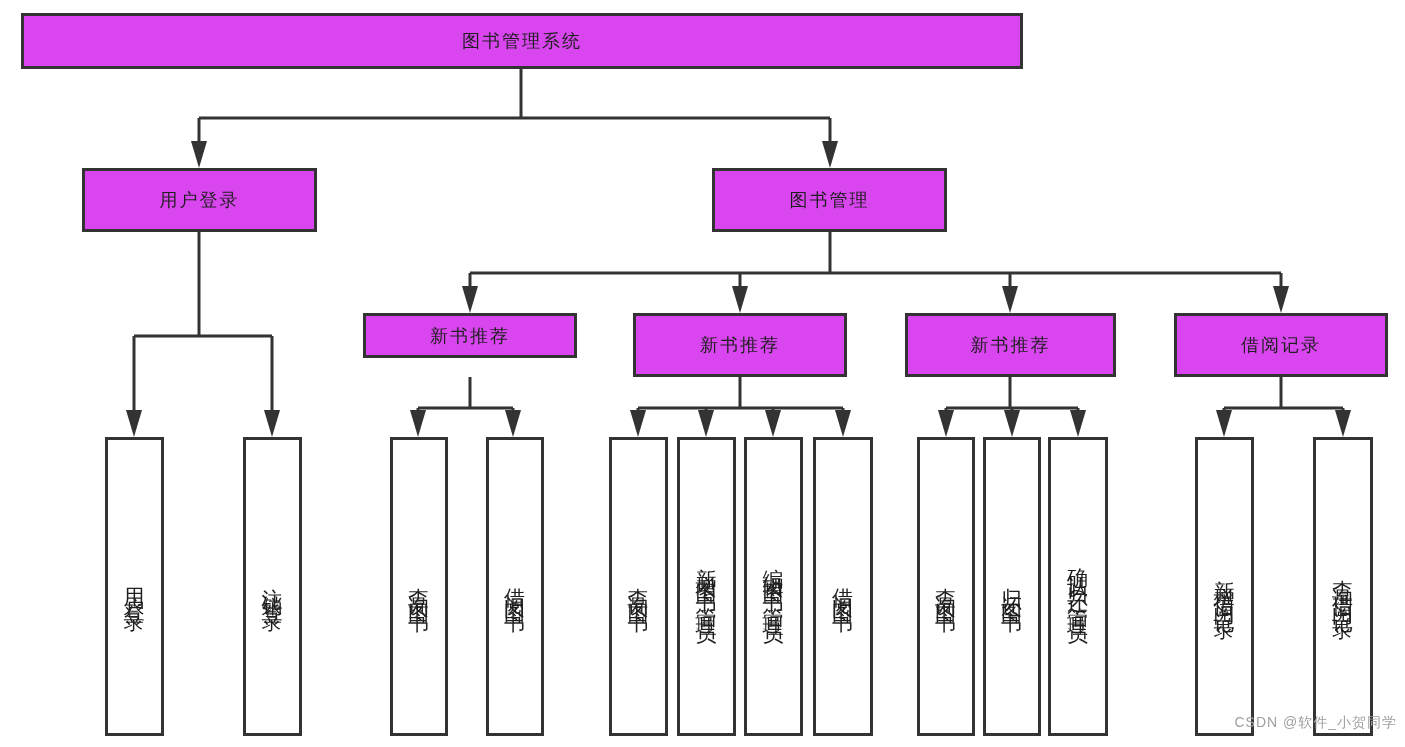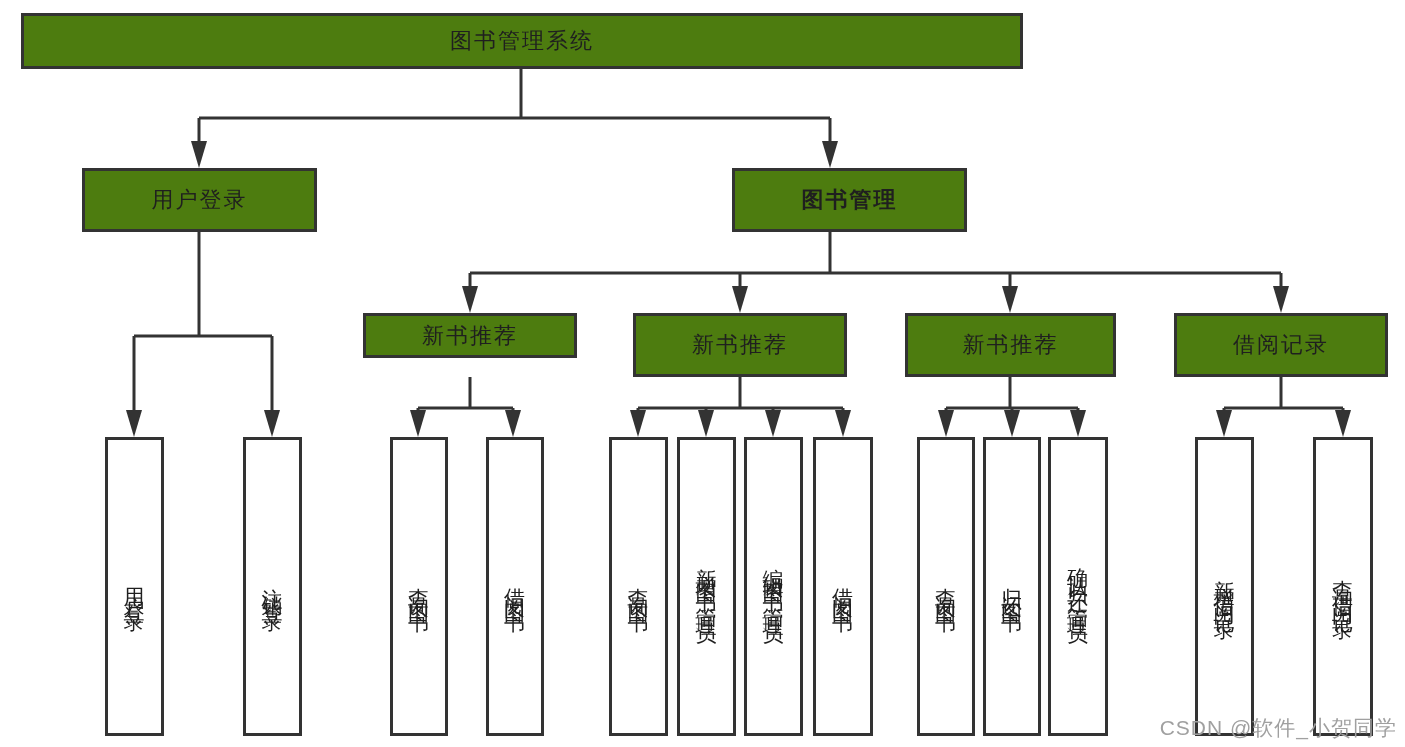--- a/index.html
+++ b/index.html
@@ -2,34 +2,34 @@
 <html><head>
 <meta charset="utf-8">
 <style>
   html,body{margin:0;padding:0;background:#ffffff;}
   .stage{
     position:relative;width:1405px;height:747px;background:#ffffff;overflow:hidden;
     font-family:"Liberation Sans","DejaVu Sans",sans-serif;color:#1f1f1f;
   }
   .connectors{position:absolute;left:0;top:0;width:1405px;height:747px;}
   .hnode{
-    position:absolute;box-sizing:border-box;border:3px solid #333333;background:#4d7c0f;
+    position:absolute;box-sizing:border-box;border:3px solid #333333;background:#d946ef;
     display:flex;align-items:center;justify-content:center;
-    font-size:22px;letter-spacing:2px;white-space:nowrap;
+    font-size:18px;letter-spacing:2px;white-space:nowrap;
   }
   .vnode{
     position:absolute;box-sizing:border-box;border:3px solid #333333;background:#ffffff;
     display:flex;align-items:center;justify-content:center;
     font-size:21px;top:437px;height:299px;
   }
   .vnode span{
     writing-mode:vertical-rl;text-orientation:mixed;letter-spacing:8px;line-height:1;
   }
   .watermark{
-    position:absolute;right:8px;top:714px;font-size:21px;color:#a0a0a0;
+    position:absolute;right:8px;top:714px;font-size:14px;color:#a0a0a0;
     letter-spacing:1px;white-space:nowrap;
   }
 </style>
 </head>
 <body>
 
 <div class="stage">
 
   <svg class="connectors" viewBox="0 0 1405 747" stroke="#333333" stroke-width="3" fill="#333333">
 
@@ -103,21 +103,21 @@
       <line x1="1224" y1="408" x2="1224" y2="419"></line>
       <polygon points="1216,410 1232,410 1224,437" stroke="none"></polygon>
       <line x1="1343" y1="408" x2="1343" y2="419"></line>
       <polygon points="1335,410 1351,410 1343,437" stroke="none"></polygon>
     </g>
   </svg>
 
   <div class="hnode" style="left:21px;top:13px;width:1002px;height:56px;">图书管理系统</div>
 
   <div class="hnode" style="left:82px;top:168px;width:235px;height:64px;">用户登录</div>
-  <div class="hnode" style="left:732px;top:168px;width:235px;height:64px;font-weight:bold;">图书管理</div>
+  <div class="hnode" style="left:712px;top:168px;width:235px;height:64px;">图书管理</div>
 
   <div class="hnode" style="left:363px;top:313px;width:214px;height:45px;">新书推荐</div>
   <div class="hnode" style="left:633px;top:313px;width:214px;height:64px;">新书推荐</div>
   <div class="hnode" style="left:905px;top:313px;width:211px;height:64px;">新书推荐</div>
   <div class="hnode" style="left:1174px;top:313px;width:214px;height:64px;">借阅记录</div>
 
   <div class="vnode" style="left:105px;width:59px;">
     <span>用户登录</span>
     </div>
   <div class="vnode" style="left:243px;width:59px;">

